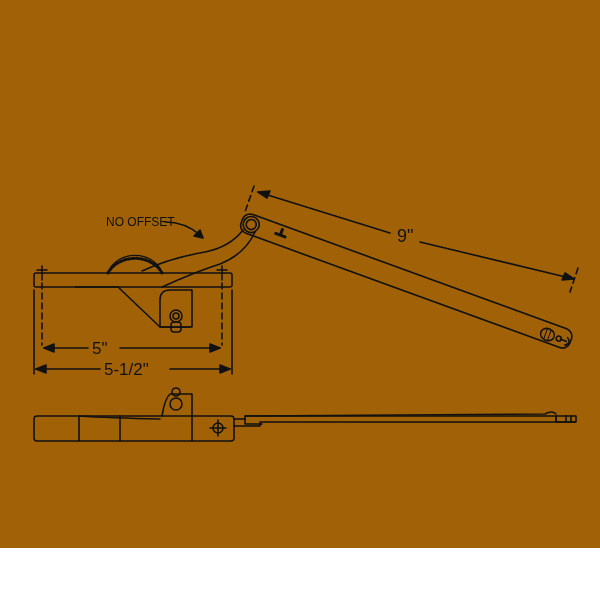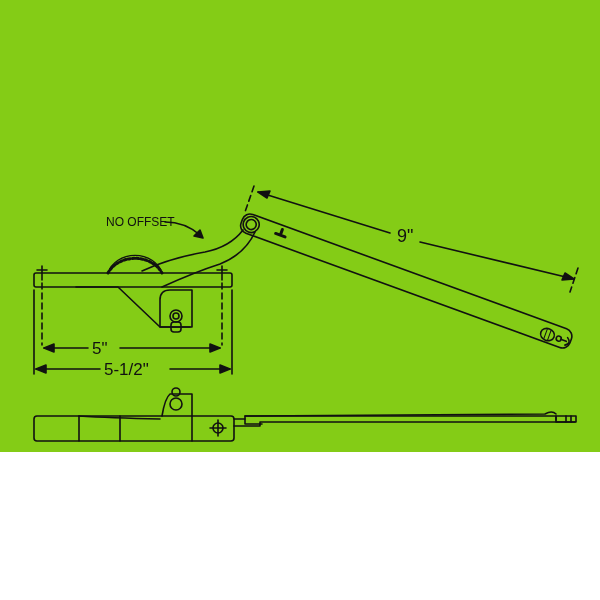--- a/index.html
+++ b/index.html
@@ -1,16 +1,16 @@
 <!DOCTYPE html>
 <html><head>
 <meta charset="utf-8">
 <style>
   html, body { margin:0; padding:0; background:#ffffff; }
-  .canvas { position:relative; width:600px; height:452px; background:#84cc16; overflow:hidden;text-align:right; }
+  .canvas { position:relative; width:600px; height:548px; background:#a16207; overflow:hidden;text-align:right; }
   svg { position:absolute; left:0; top:0; }
   .lbl { font-family:"Liberation Sans", sans-serif; fill:#111; }
 </style>
 </head>
 <body>
 
 <div class="canvas">
 <svg width="600" height="600" viewBox="0 0 600 600">
   <g fill="none" stroke="#111" stroke-width="1.6" stroke-linejoin="round" stroke-linecap="round">
 

